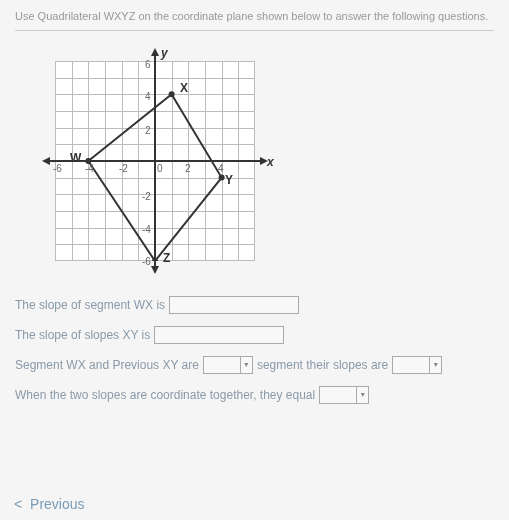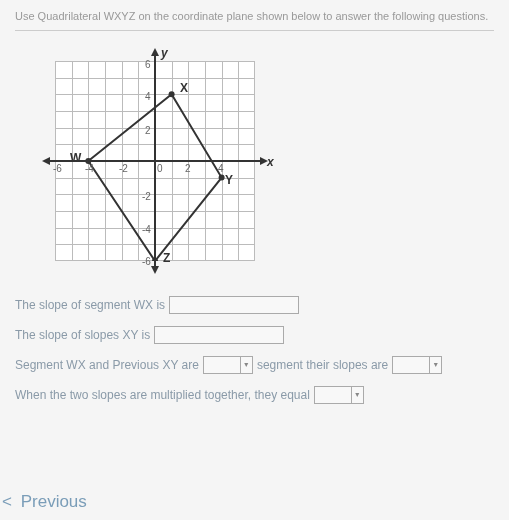--- a/index.html
+++ b/index.html
@@ -106,23 +106,23 @@
       height: 16px;
       border-left: 1px solid #aaa;
       text-align: center;
       font-size: 8px;
       line-height: 16px;
       color: #888;
     }
     .nav-prev {
       position: absolute;
       bottom: 8px;
-      left: 2px;
+      left: 14px;
       color: #7a9db8;
-      font-size: 17px;
+      font-size: 14px;
     }
     .chev {
       display: inline-block;
       margin-right: 4px;
     }
   </style>
 </head>
 <body>
 
 <div class="instruction">Use Quadrilateral WXYZ on the coordinate plane shown below to answer the following questions.</div>
@@ -209,21 +209,21 @@
   <span class="input-box input-short">
       <span class="dropdown-mark" style="float:right">▾</span>
     </span>
   <span>segment their slopes are</span>
   <span class="input-box input-short">
       <span class="dropdown-mark" style="float:right">▾</span>
     </span>
 </div>
 
 <div class="question-line">
-  <span>When the two slopes are multiplied together, they equal</span>
+  <span>When the two slopes are coordinate together, they equal</span>
   <span class="input-box input-short">
       <span class="dropdown-mark" style="float:right">▾</span>
     </span>
 </div>
 
 <div class="nav-prev">
   <span class="chev">&lt;</span>
   <span>Previous</span>
 </div>
 

